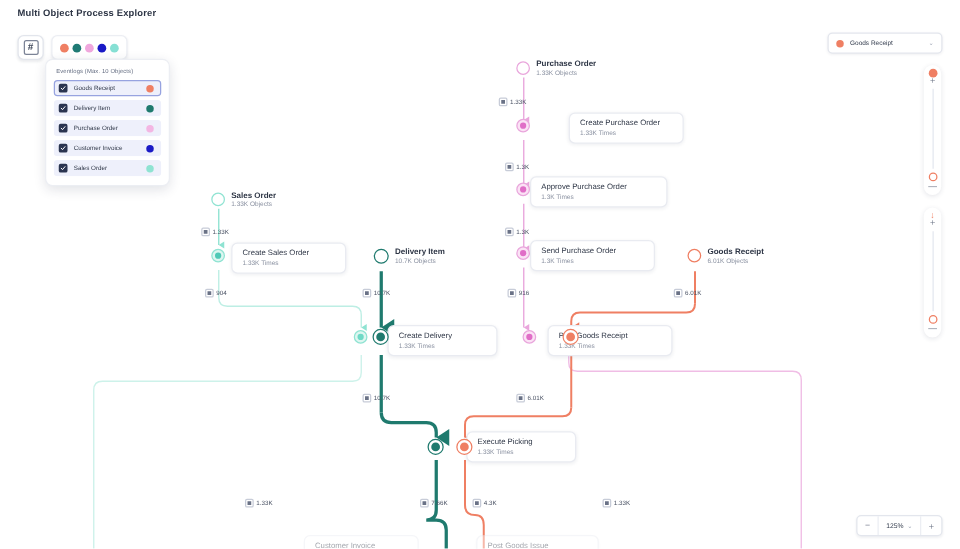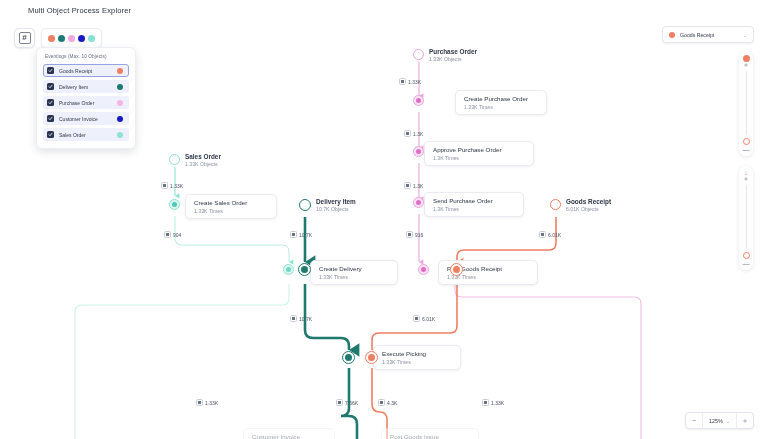--- a/index.html
+++ b/index.html
@@ -7,21 +7,21 @@
     width: 768px; height: 439px;
     background: #ffffff;
     font-family: "Liberation Sans", sans-serif;
     overflow: hidden;
   }
   #app { position: relative; width: 768px; height: 439px; background: #fff; }
 
   
   .app-title {
     position: absolute; left: 14px; top: 6px;
-    font-size: 7.5px; font-weight: 400; color: #2d3545; letter-spacing: .15px; margin-left: 14px;
+    font-size: 7.5px; font-weight: 700; color: #2d3545; letter-spacing: .15px;
   }
 
   
   .tb-btn {
     position: absolute; left: 14px; top: 28px;
     width: 21px; height: 20px; border-radius: 5px;
     background: #fff; border: 1px solid #e2e5ec;
     box-shadow: 0 1px 2px rgba(30,40,70,.09);
     display: flex; align-items: center; justify-content: center;
   }

